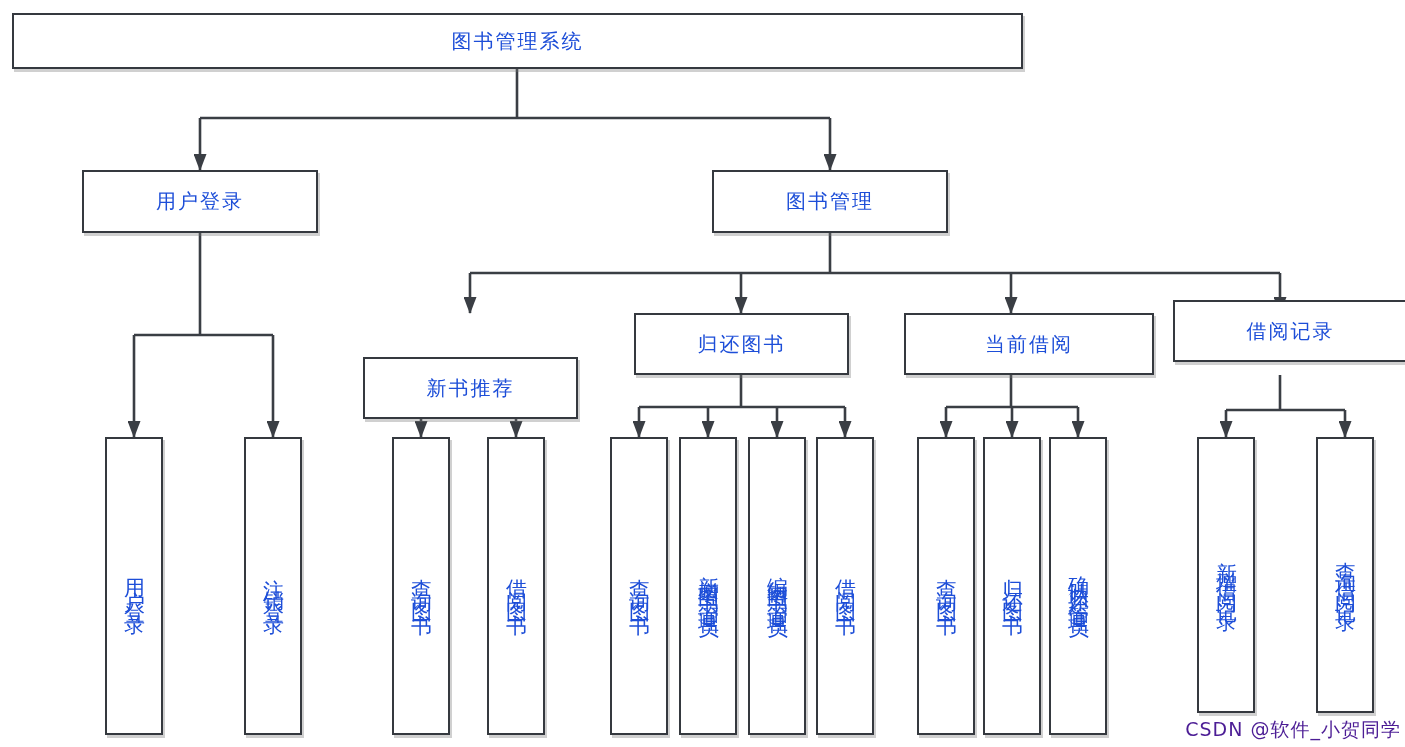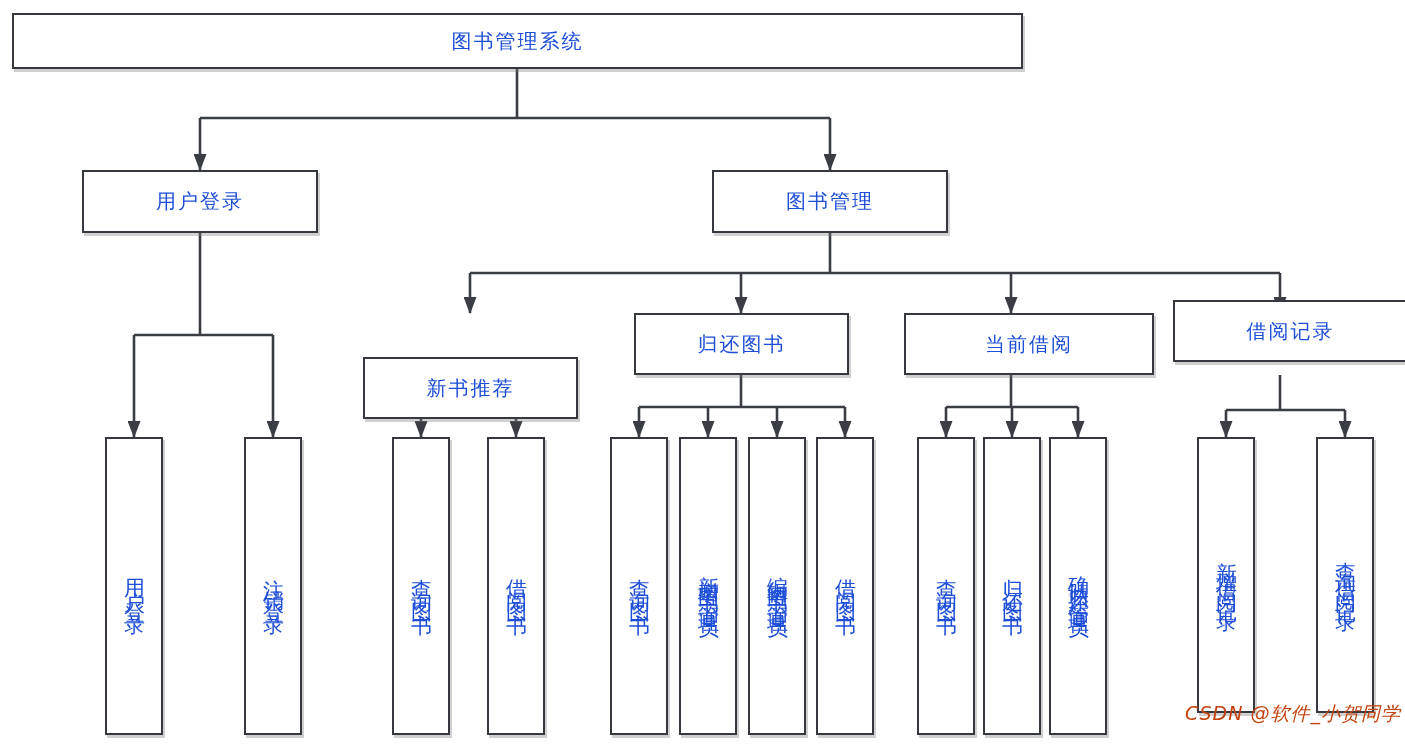--- a/index.html
+++ b/index.html
@@ -46,23 +46,23 @@
   #leaf-4 {left:610px; top:437px;width:58px;height:298px;}
   #leaf-5 {left:679px; top:437px;width:58px;height:298px;}
   #leaf-6 {left:748px; top:437px;width:58px;height:298px;}
   #leaf-7 {left:816px; top:437px;width:58px;height:298px;}
   #leaf-8 {left:917px; top:437px;width:58px;height:298px;}
   #leaf-9 {left:983px; top:437px;width:58px;height:298px;}
   #leaf-10{left:1049px;top:437px;width:58px;height:298px;}
   #leaf-11{left:1197px;top:437px;width:58px;height:276px;}
   #leaf-12{left:1316px;top:437px;width:58px;height:276px;}
   #watermark{
-    position:absolute;right:4px;bottom:20px;
-    font-size:19px;color:#c2410c;letter-spacing:1px;
-    z-index:10;white-space:nowrap;font-style:italic;
+    position:absolute;right:4px;bottom:4px;
+    font-size:19px;color:#4c1d95;letter-spacing:1px;
+    z-index:10;white-space:nowrap;
   }
 </style>
 </head>
 <body>
 
 <div id="stage">
 
   <svg id="wires" viewBox="0 0 1405 747" xmlns="http://www.w3.org/2000/svg">
     <defs>
       <marker id="arr" viewBox="0 0 17 13" refX="16" refY="6.5" markerUnits="userSpaceOnUse" markerWidth="17" markerHeight="13" orient="auto">

